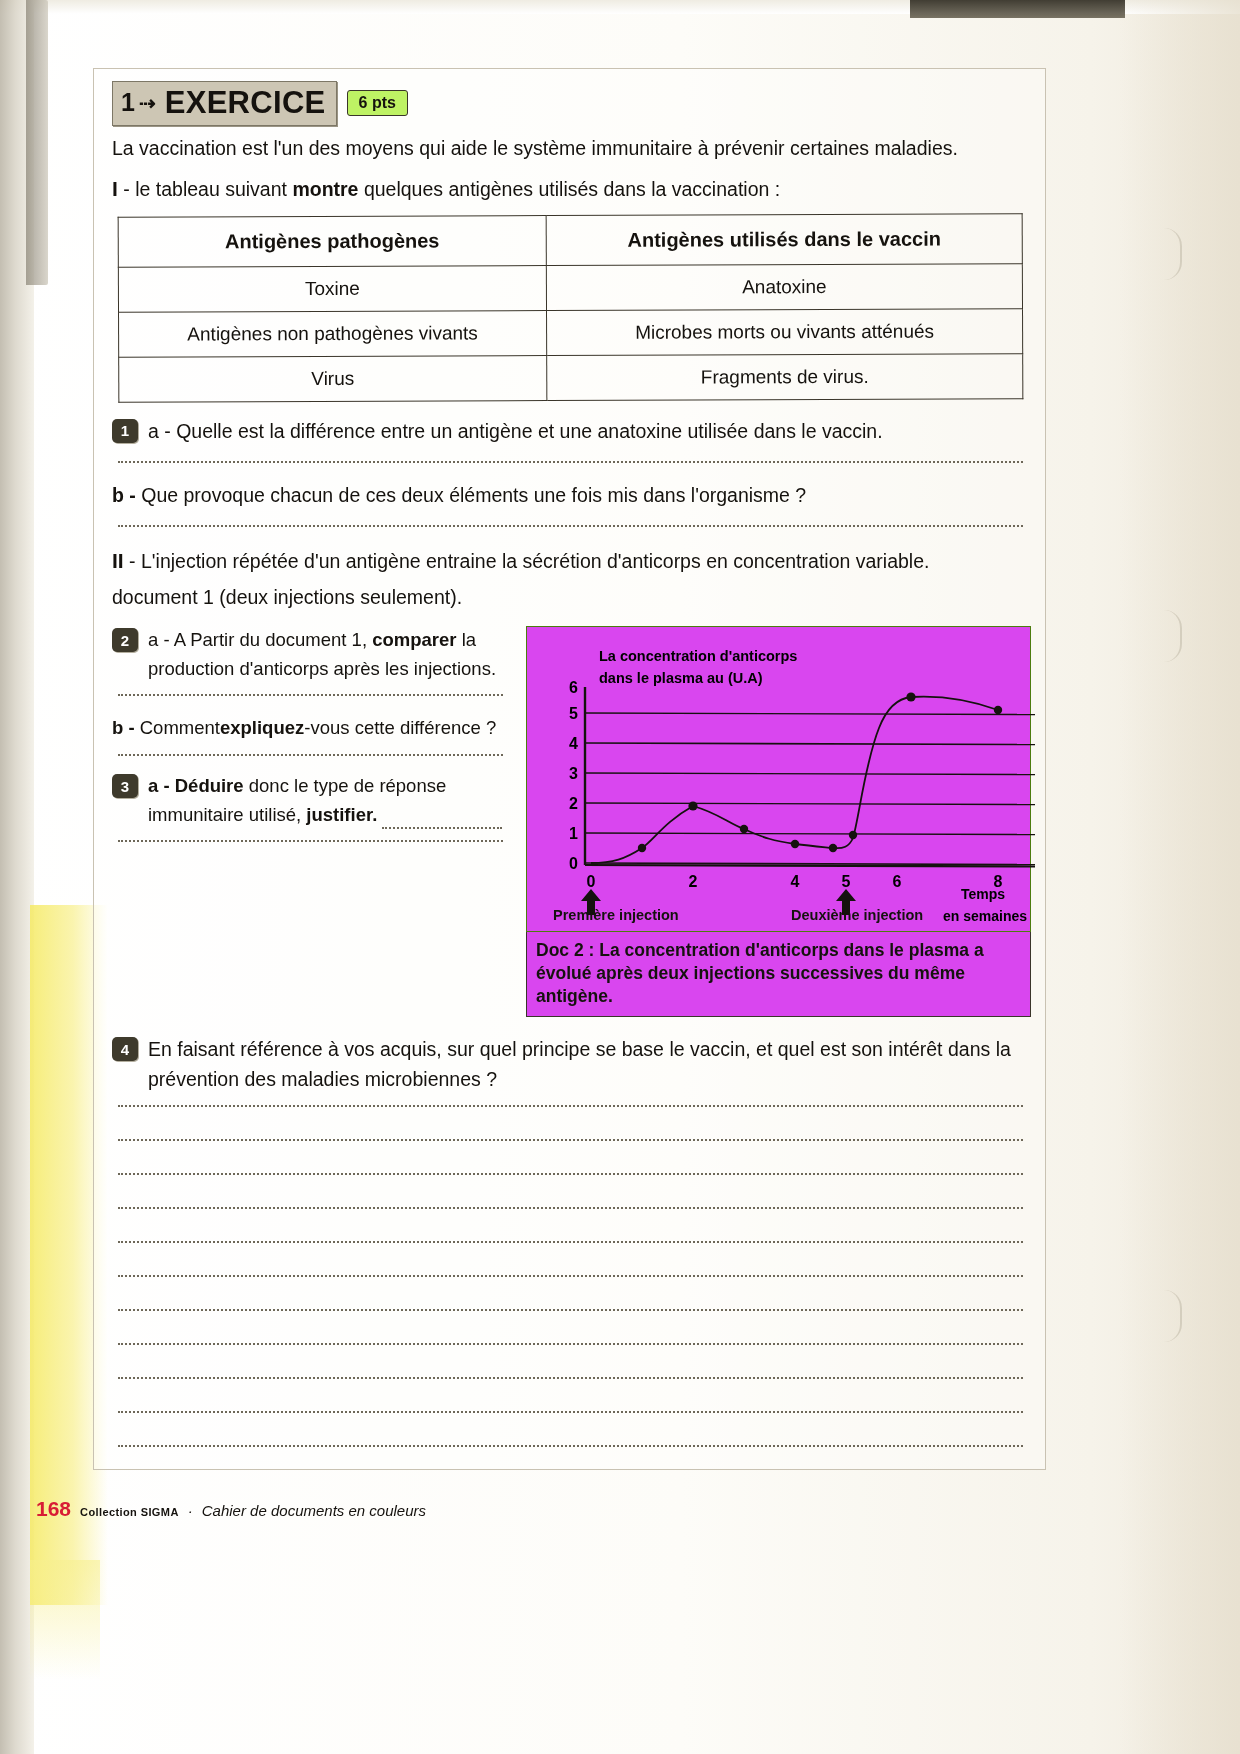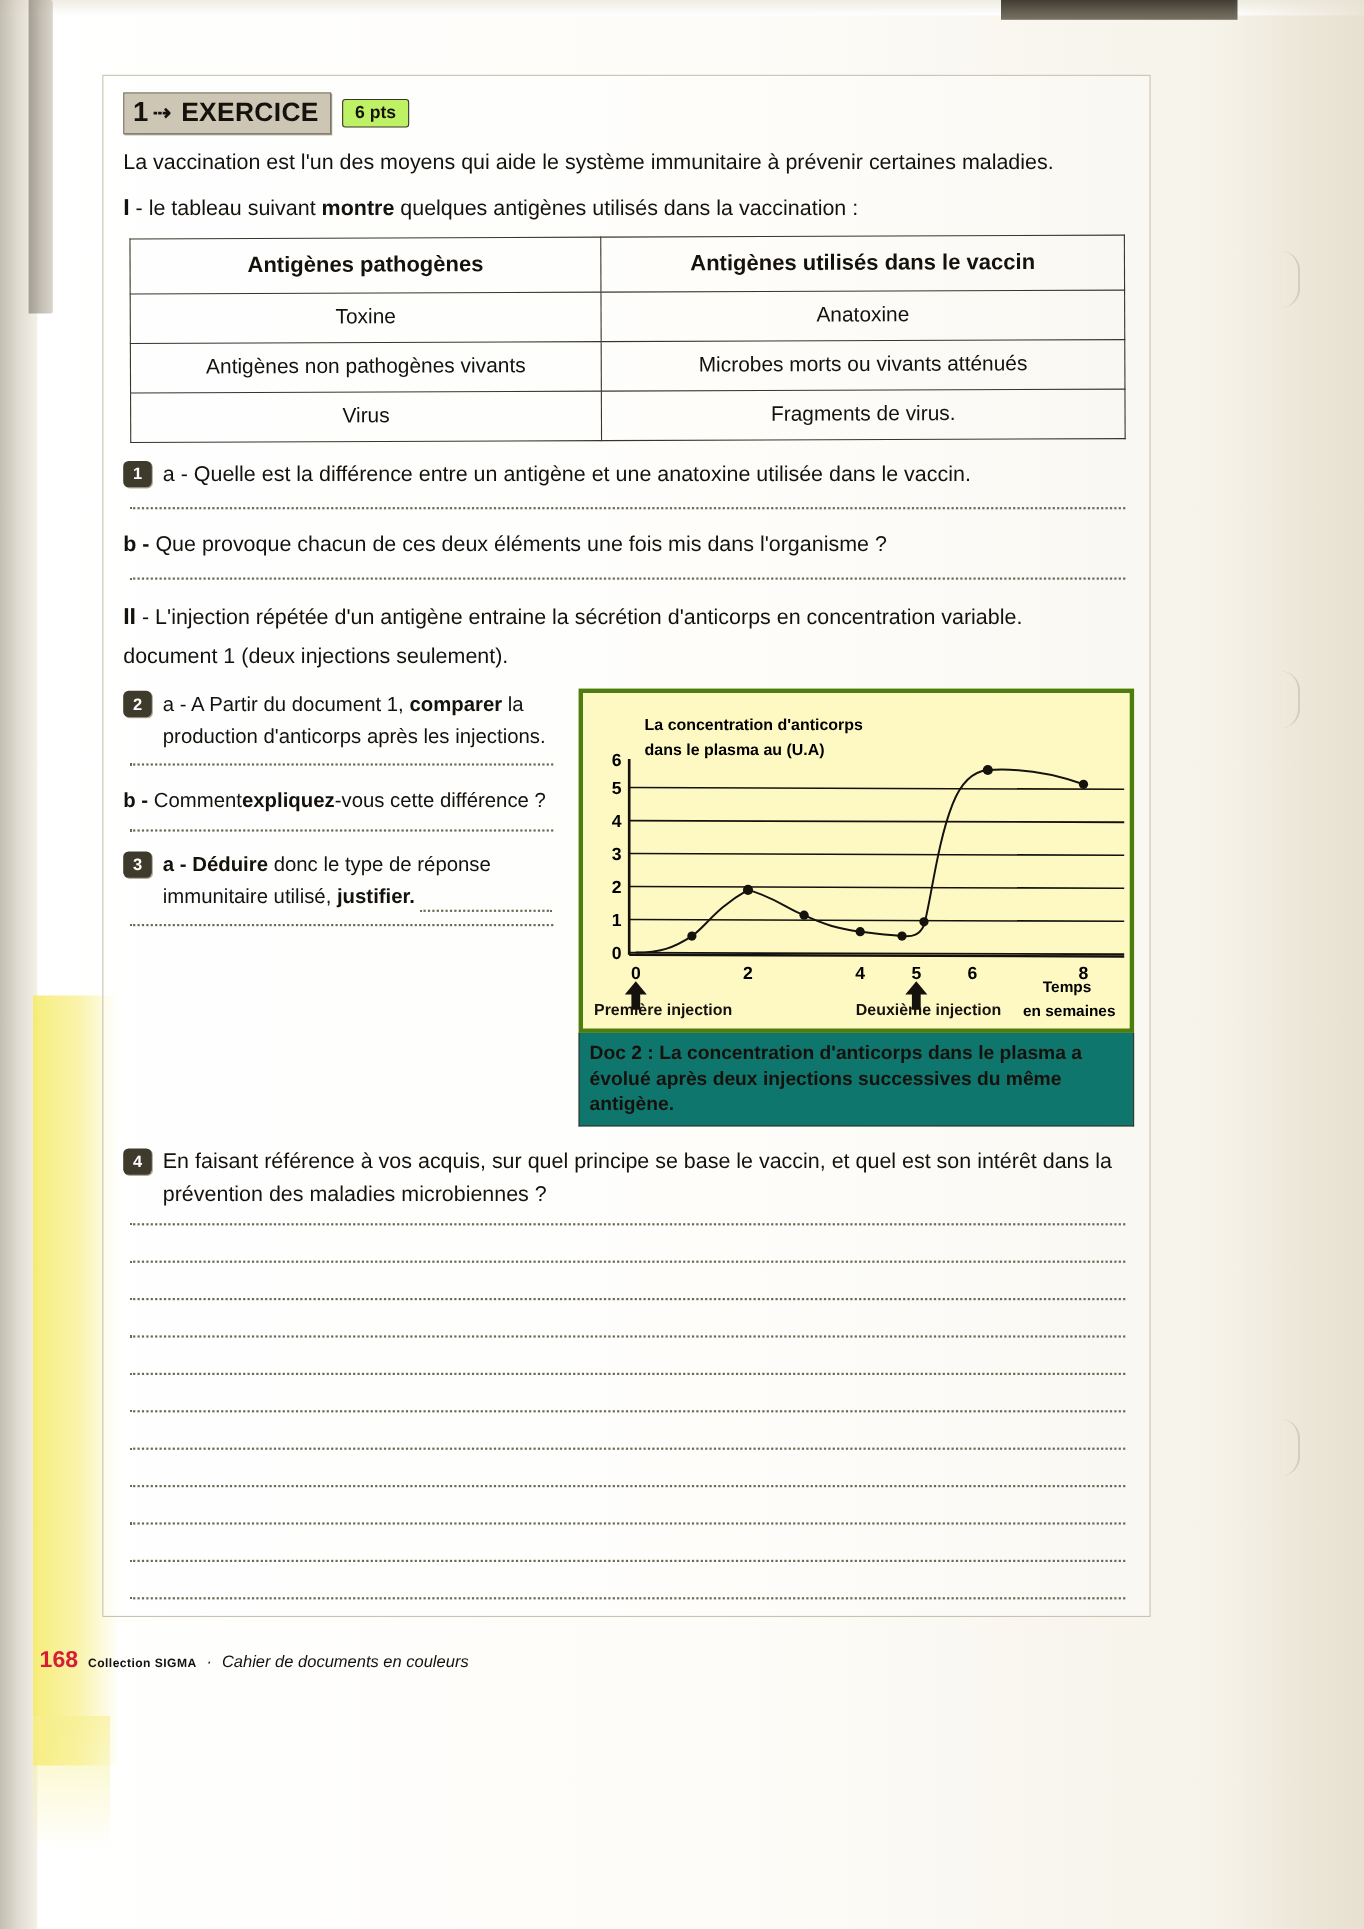--- a/index.html
+++ b/index.html
@@ -38,21 +38,21 @@
      border:1px solid #c9c2b2;background:rgba(255,255,255,.35);}
 
   .content{position:absolute;left:112px;top:86px;width:922px;}
 
   
   .ex-header{display:flex;align-items:center;gap:0;height:34px;margin-bottom:14px;}
   .ex-badge{display:flex;align-items:center;gap:7px;background:#cdc6b4;
      border:1px solid #7d7766;padding:3px 10px 4px 8px;box-shadow:1px 1px 0 #9a9484;}
   .ex-num{font-size:25px;font-weight:bold;letter-spacing:-1px;}
   .ex-arrow{font-size:20px;font-weight:bold;margin:0 2px 0 -2px;}
-  .ex-title{font-size:24px;font-weight:bold;letter-spacing:.3px;}
+  .ex-title{font-size:31px;font-weight:bold;letter-spacing:.3px;}
   .pts-box{background:#bef264;border:1px solid #3a352a;border-radius:3px;
      padding:3px 11px;font-size:16px;font-weight:bold;margin-left:10px;}
 
   .intro{font-size:19.5px;line-height:1.5;margin:4px 0 10px 0;}
   .sec-line{font-size:19.5px;line-height:1.5;margin:6px 0 10px 0;}
   .rom{font-weight:bold;font-size:21px;}
   .b{font-weight:bold;}
 
   
   table.ag{border-collapse:collapse;width:905px;margin:2px 0 6px 6px;
@@ -76,22 +76,22 @@
   
   .two-col{display:flex;gap:14px;margin-top:14px;align-items:flex-start;}
   .col-left{width:400px;}
   .col-left .qtext,.col-left .subq{font-size:18.5px;line-height:1.55;}
   .col-left .dots{width:385px;margin-top:10px;}
   .inline-dots{display:inline-block;border-bottom:2px dotted #6d6758;
      height:13px;vertical-align:bottom;}
 
   
   .fig-wrap{width:505px;}
-  .fig-box{border:4px solid #4d7c0f;background:#fef9c3;padding:6px 4px 2px 0;}
-  .doc-caption{border:1px solid #3a352a;border-top:none;background:#0f766e;
+  .fig-box{border:1px solid #4d7c0f;background:#d946ef;padding:6px 4px 2px 16px;}
+  .doc-caption{border:1px solid #3a352a;border-top:none;background:#d946ef;
      padding:7px 9px 9px 9px;font-size:17.5px;font-weight:bold;line-height:1.3;}
 
   
   .lines{margin-top:10px;}
   .lines .dots{margin:0 0 31px 6px;width:905px;}
 
   
   .footer{position:absolute;left:36px;top:1497px;display:flex;align-items:baseline;gap:9px;}
   .pg-num{color:#d81c35;font-size:21px;font-weight:bold;}
   .foot-txt{font-size:11px;font-weight:bold;letter-spacing:.4px;}

